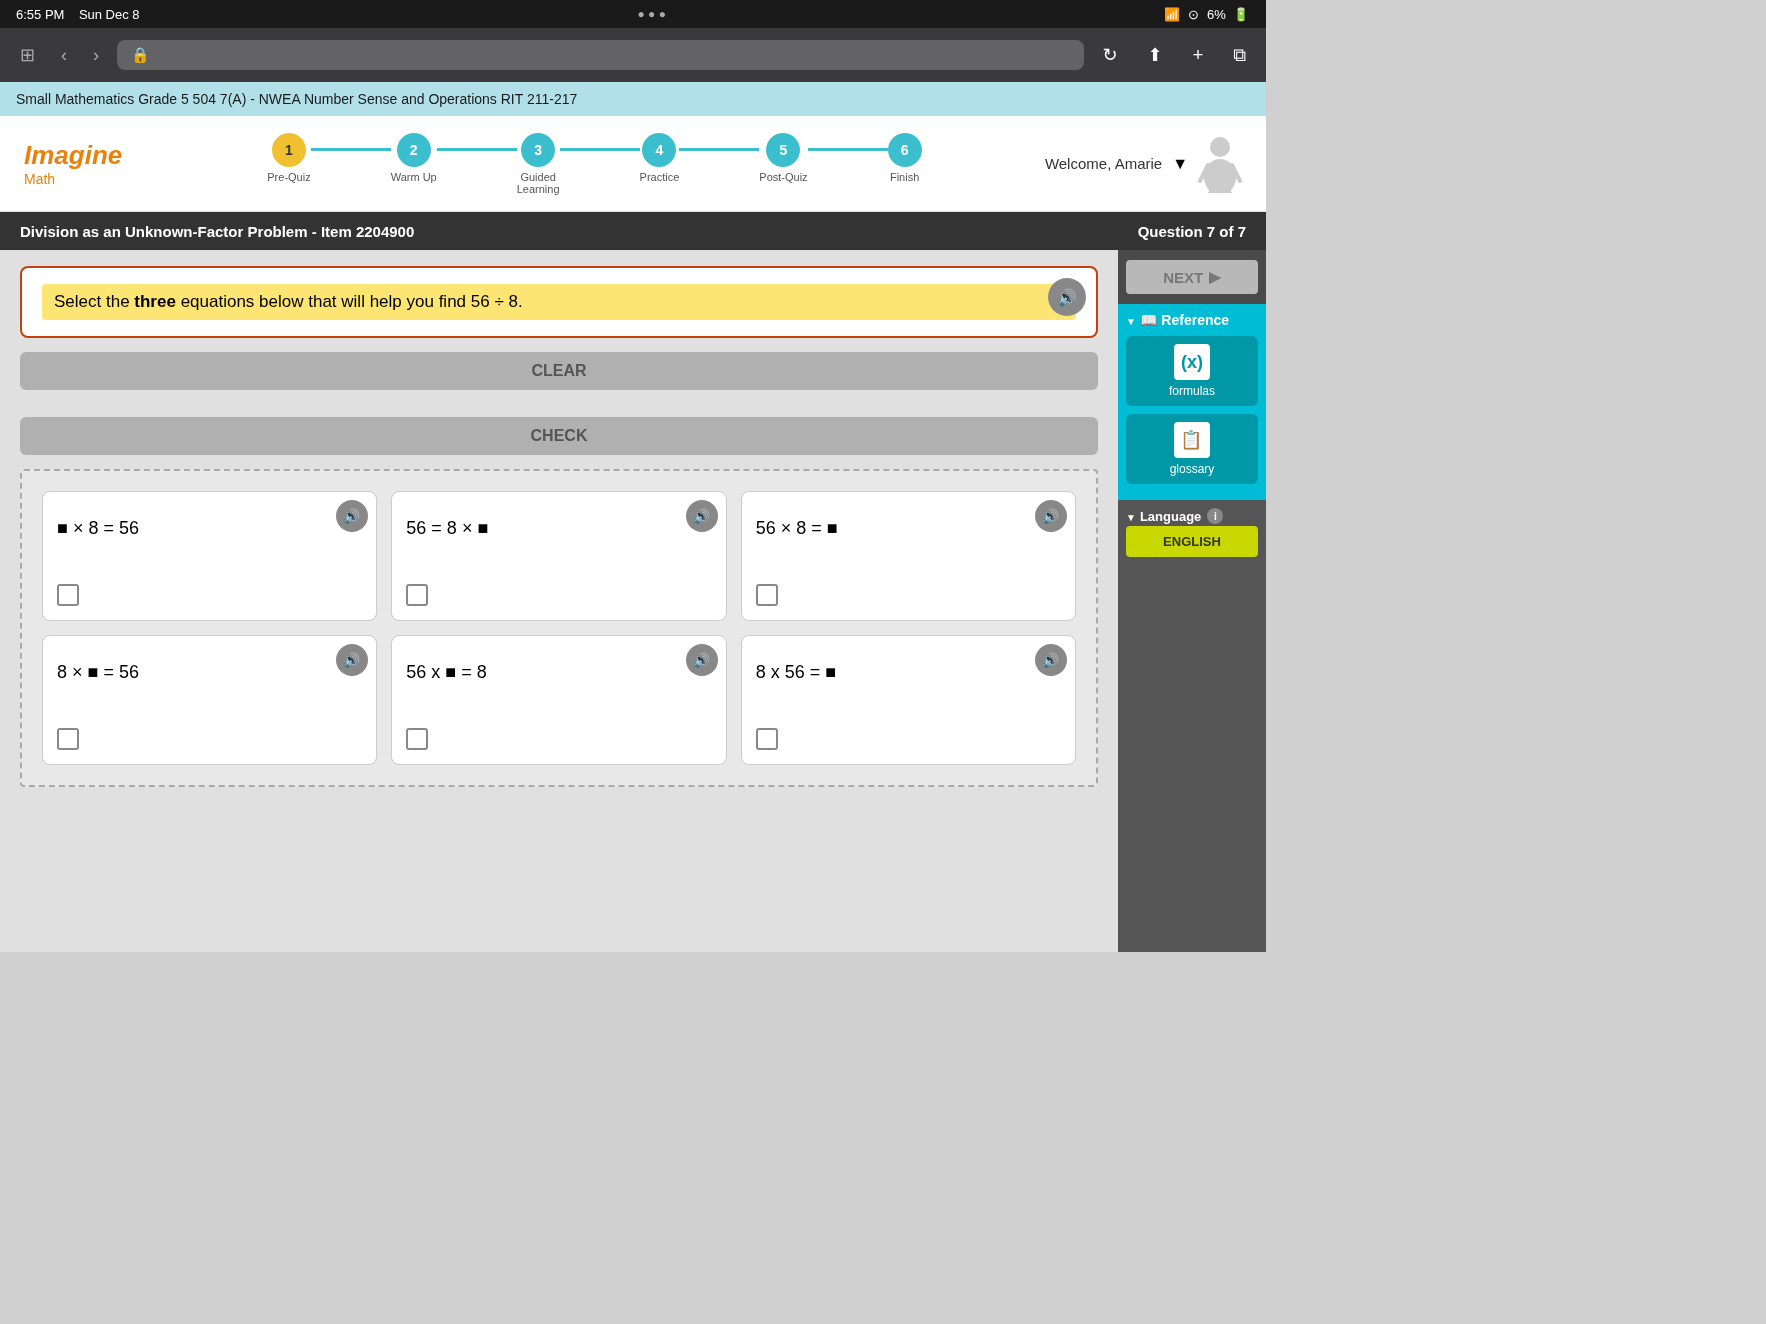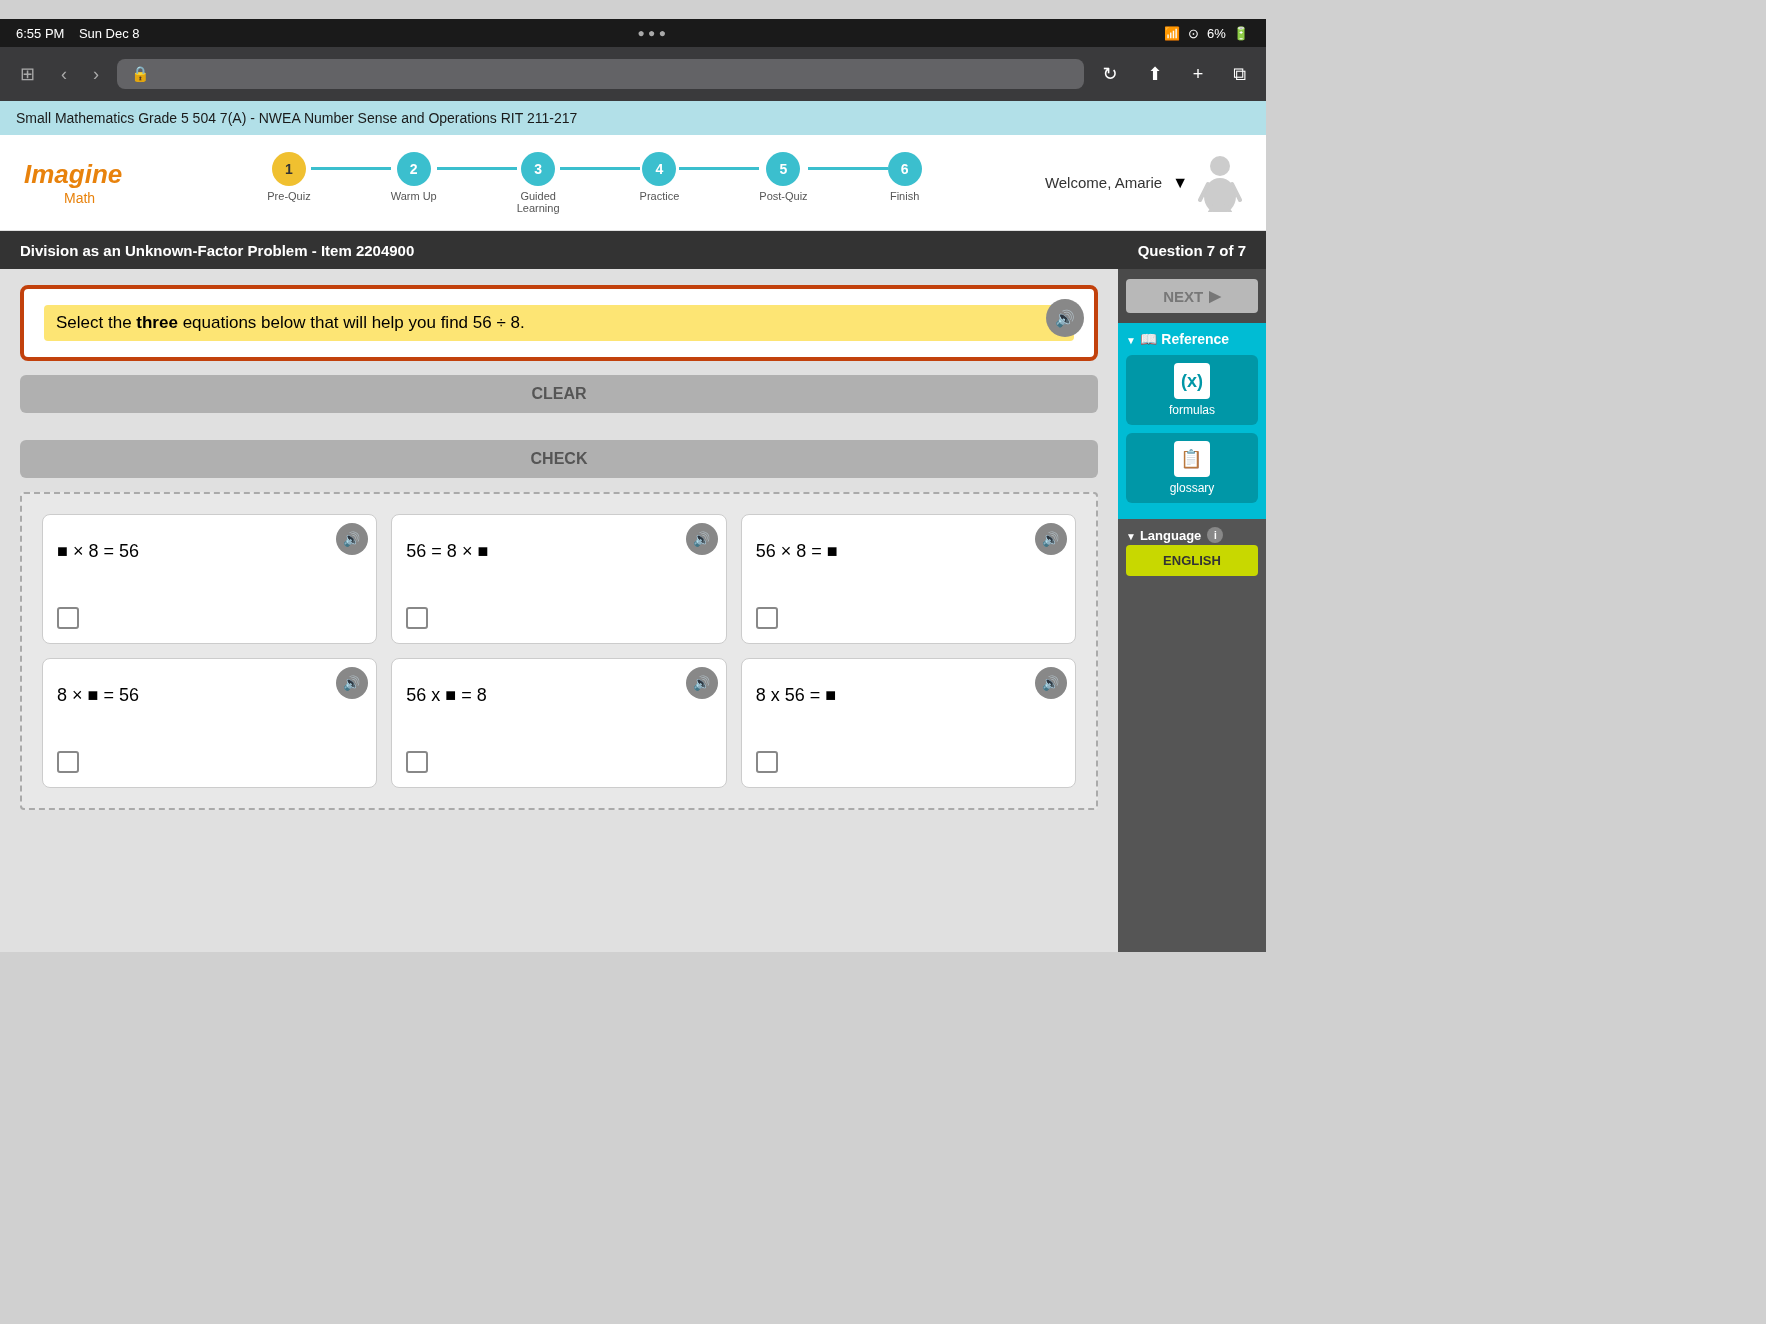--- a/index.html
+++ b/index.html
@@ -9,21 +9,20 @@
     .status-bar {
       background: #1a1a1a;
       color: white;
       display: flex;
       justify-content: space-between;
       align-items: center;
       padding: 0 16px;
       height: 28px;
       font-size: 13px;
       font-weight: 500;
-      margin-top: 19px;
     }
     .status-bar-right { display: flex; align-items: center; gap: 8px; }
 
     
     .browser-toolbar {
       background: #3a3a3c;
       display: flex;
       align-items: center;
       padding: 6px 12px;
       gap: 10px;
@@ -68,21 +67,21 @@
     .app-header {
       background: white;
       padding: 10px 24px;
       display: flex;
       align-items: center;
       height: 96px;
       border-bottom: 1px solid #e0e0e0;
     }
     .logo-area { min-width: 120px; }
     .logo-imagine { color: #e8820c; font-size: 26px; font-weight: 700; font-style: italic; }
-    .logo-math { color: #e8820c; font-size: 14px; font-weight: 400; margin-left: 40px; }
+    .logo-math { color: #e8820c; font-size: 14px; font-weight: 400; }
 
     .progress-bar-area {
       flex: 1;
       display: flex;
       align-items: center;
       justify-content: center;
     }
     .progress-steps {
       display: flex;
       align-items: flex-start;
@@ -160,21 +159,21 @@
 
     
     .question-prompt {
       background: white;
       border-radius: 8px;
       padding: 16px 20px;
       margin-bottom: 14px;
       display: flex;
       align-items: flex-end;
       gap: 12px;
-      border: 4px solid #c2410c;
+      border: 2px solid #c2410c;
       position: relative;
     }
     .prompt-text {
       background: #fde574;
       padding: 8px 12px;
       border-radius: 4px;
       font-size: 17px;
       flex: 1;
     }
     .prompt-text strong { font-weight: 800; }

